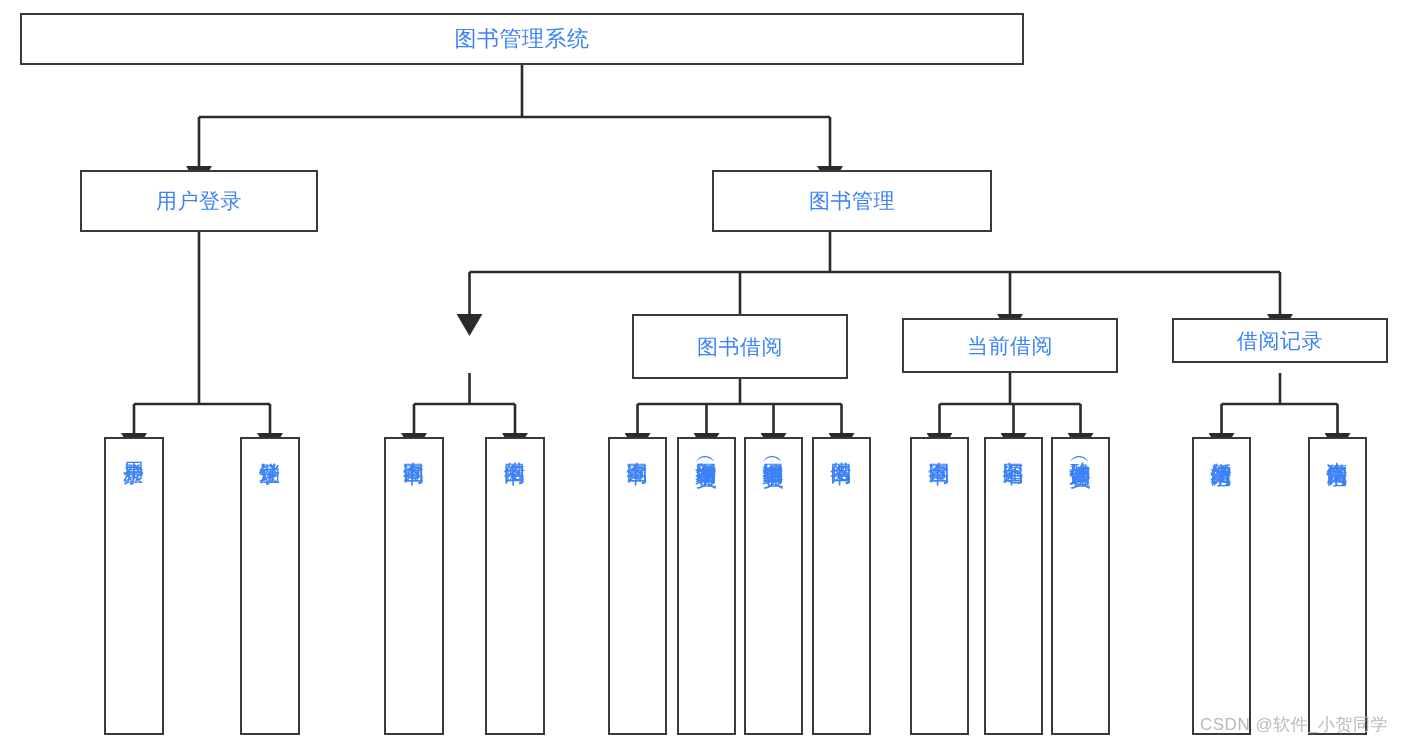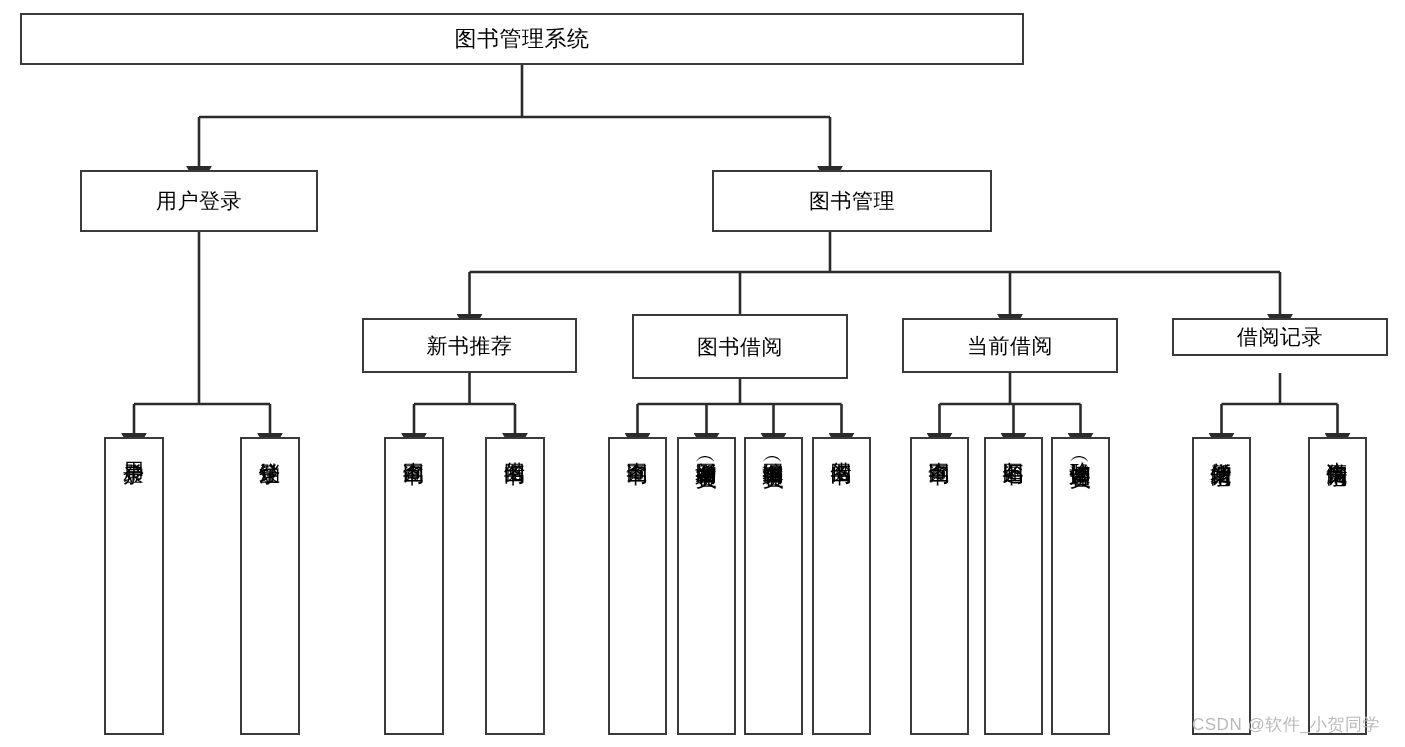--- a/index.html
+++ b/index.html
@@ -24,21 +24,21 @@
     top: 0;
     width: 1405px;
     height: 747px;
     pointer-events: none;
   }
   .node {
     position: absolute;
     box-sizing: border-box;
     border: 2px solid #3a3a3a;
     background: #ffffff;
-    color: #000000;
+    color: #3b82f6;
     display: flex;
     align-items: center;
     justify-content: center;
     text-align: center;
     z-index: 2;
   }
   .node .label {
     display: block;
     line-height: 1.12;
     letter-spacing: 0.5px;
@@ -123,30 +123,27 @@
     <span class="label">图书管理系统</span>
   </div>
 
   <div class="node h" style="left:80px;top:170px;width:238px;height:62px;">
     <span class="label">用户登录</span>
   </div>
   <div class="node h" style="left:712px;top:170px;width:280px;height:62px;">
     <span class="label">图书管理</span>
   </div>
 
-  <div class="node h" style="left:362px;top:318px;width:215px;height:55px;">
-    <span class="label">新书推荐</span>
-  </div>
   <div class="node h" style="left:632px;top:314px;width:216px;height:65px;">
     <span class="label">图书借阅</span>
   </div>
   <div class="node h" style="left:902px;top:318px;width:216px;height:55px;text-align:center;">
     <span class="label">当前借阅</span>
   </div>
-  <div class="node h" style="left:1172px;top:318px;width:216px;height:38px;">
+  <div class="node h" style="left:1172px;top:318px;width:216px;height:45px;">
     <span class="label">借阅记录</span>
   </div>
 
   <div class="node v" style="left:104px;top:437px;width:60px;height:298px;">
     <span class="label">用户登录</span>
   </div>
   <div class="node v" style="left:240px;top:437px;width:60px;height:298px;">
     <span class="label">注销登录</span>
   </div>
 
@@ -180,14 +177,14 @@
     <span class="label">确认归还（管理员）</span>
   </div>
 
   <div class="node v" style="left:1192px;top:437px;width:59px;height:298px;">
     <span class="label">新增借阅记录</span>
   </div>
   <div class="node v" style="left:1308px;top:437px;width:59px;height:298px;">
     <span class="label">查询借阅记录</span>
   </div>
 
-  <div class="watermark" style="left:1192px;top:713px;">CSDN @软件_小贺同学</div>
+  <div class="watermark" style="left:1192px;top:713px;padding-left:8px;">CSDN @软件_小贺同学</div>
 </div>
 
 </body></html>

